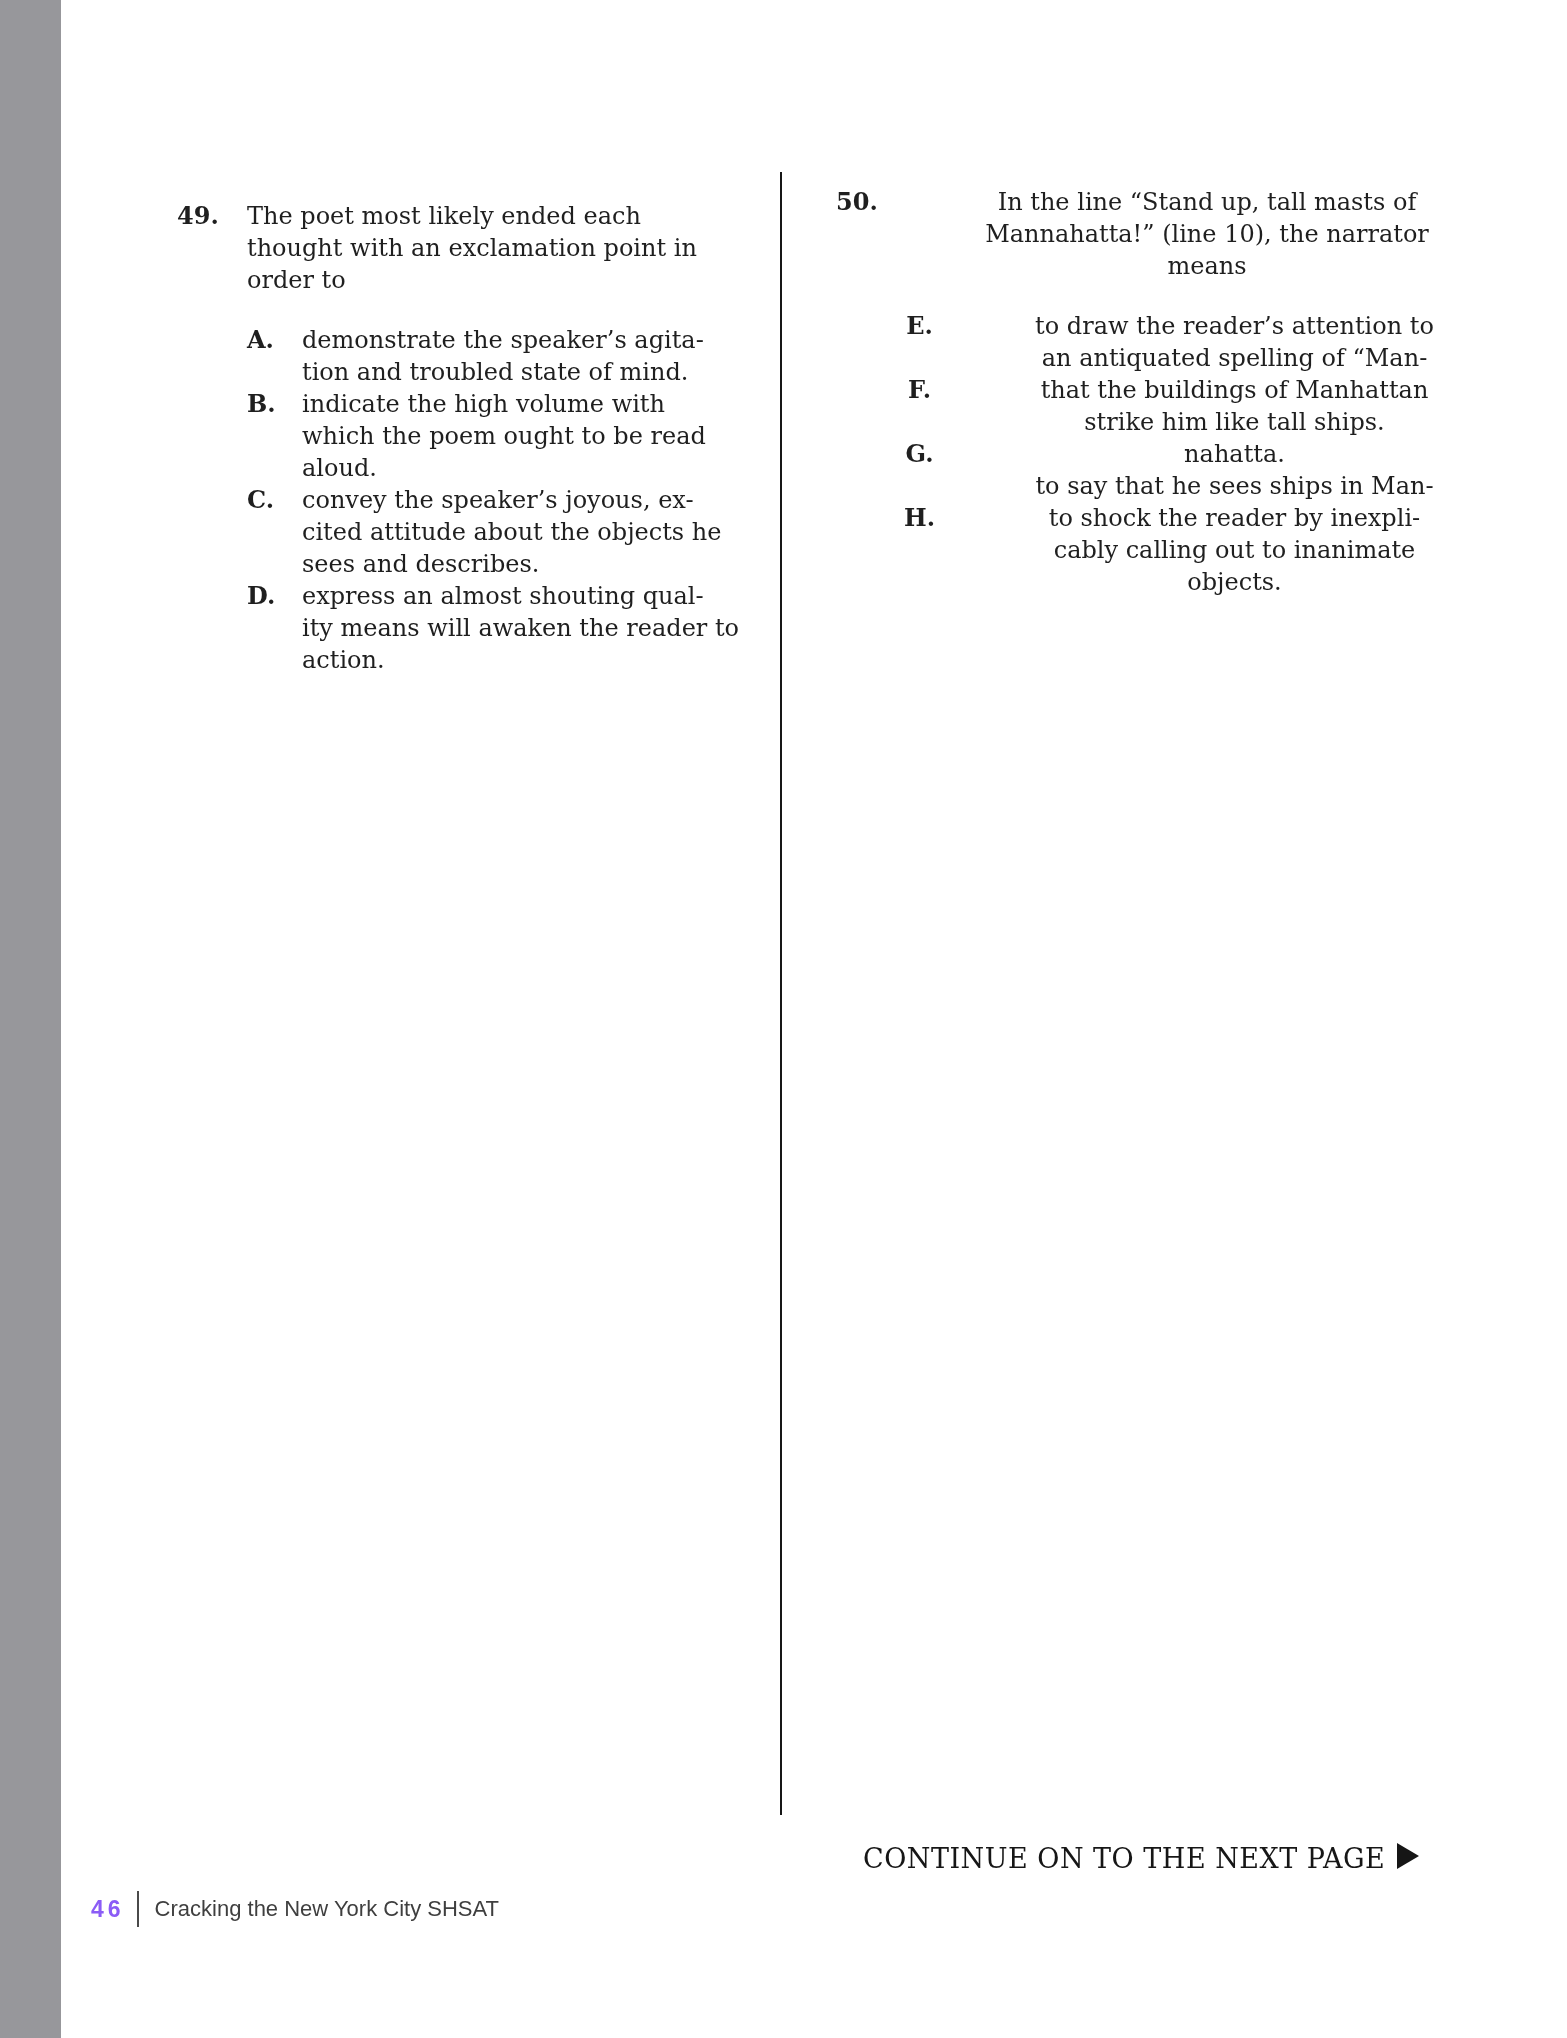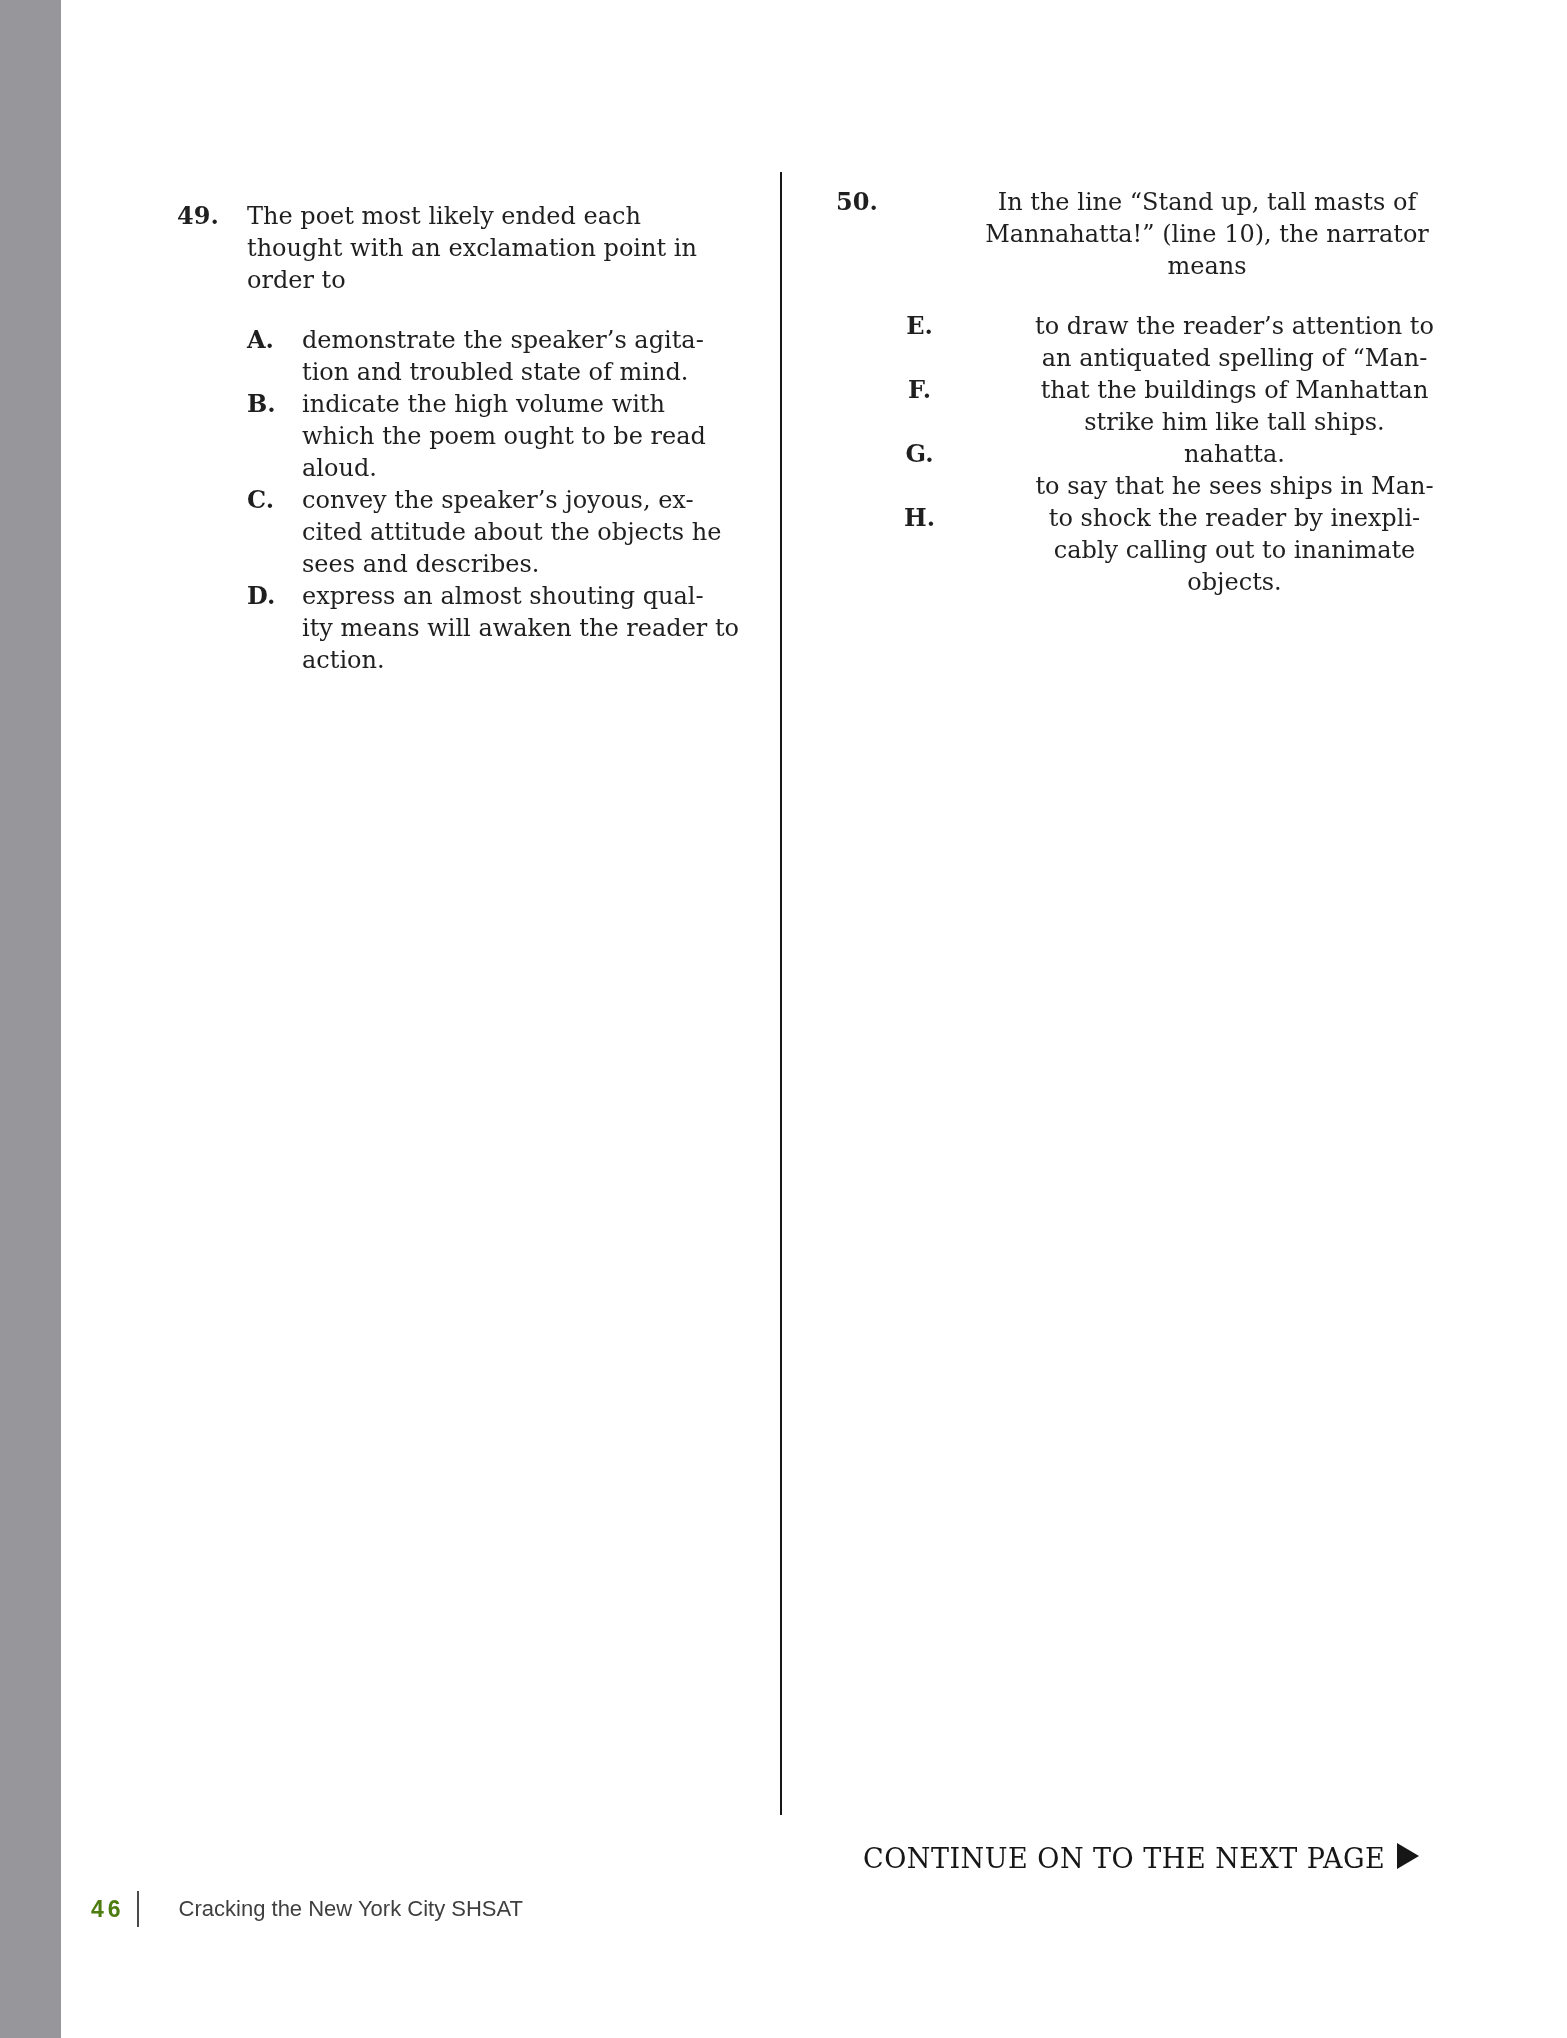--- a/index.html
+++ b/index.html
@@ -54,31 +54,30 @@
     border-top: 13px solid transparent;
     border-bottom: 13px solid transparent;
   }
   .footer {
     position: absolute; left: 91px; top: 1891px;
     display: flex; align-items: center;
     font-family: "Liberation Sans", sans-serif;
   }
   .page-number {
     font-size: 23px; font-weight: bold;
-    letter-spacing: 4px; color: #4d7c0f;
+    letter-spacing: 4px; color: #8b5cf6;
   }
   .footer-rule {
     width: 2px; height: 36px;
     background: #4a4a4a;
     margin: 0 16px 0 12px;
   }
   .book-title {
     font-size: 22px; color: #3f3f3f;
     letter-spacing: 0px;
-    margin-left: 24px;
   }
 </style>
 </head>
 <body>
 
 <div class="margin-bar"></div>
 <div class="column-divider"></div>
 
 <div class="column col-left">
   <div class="question">

